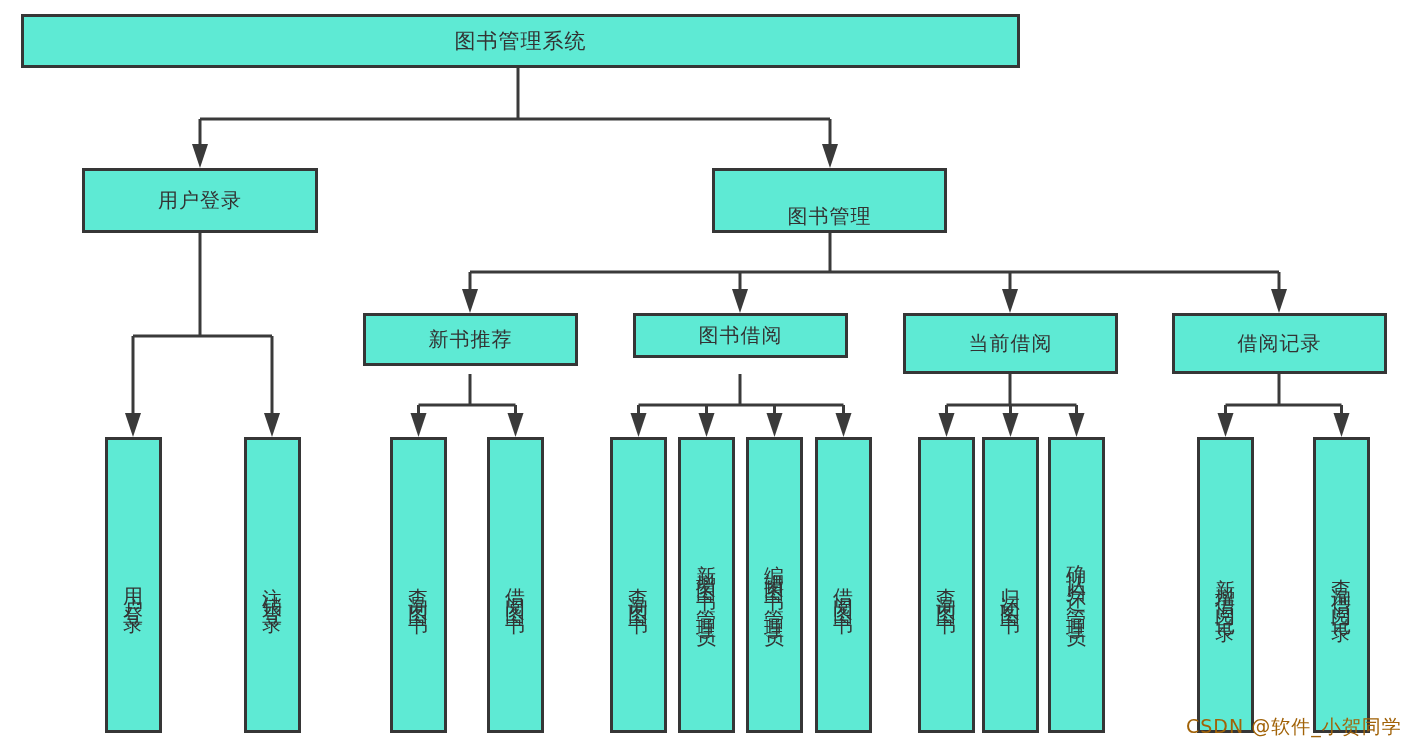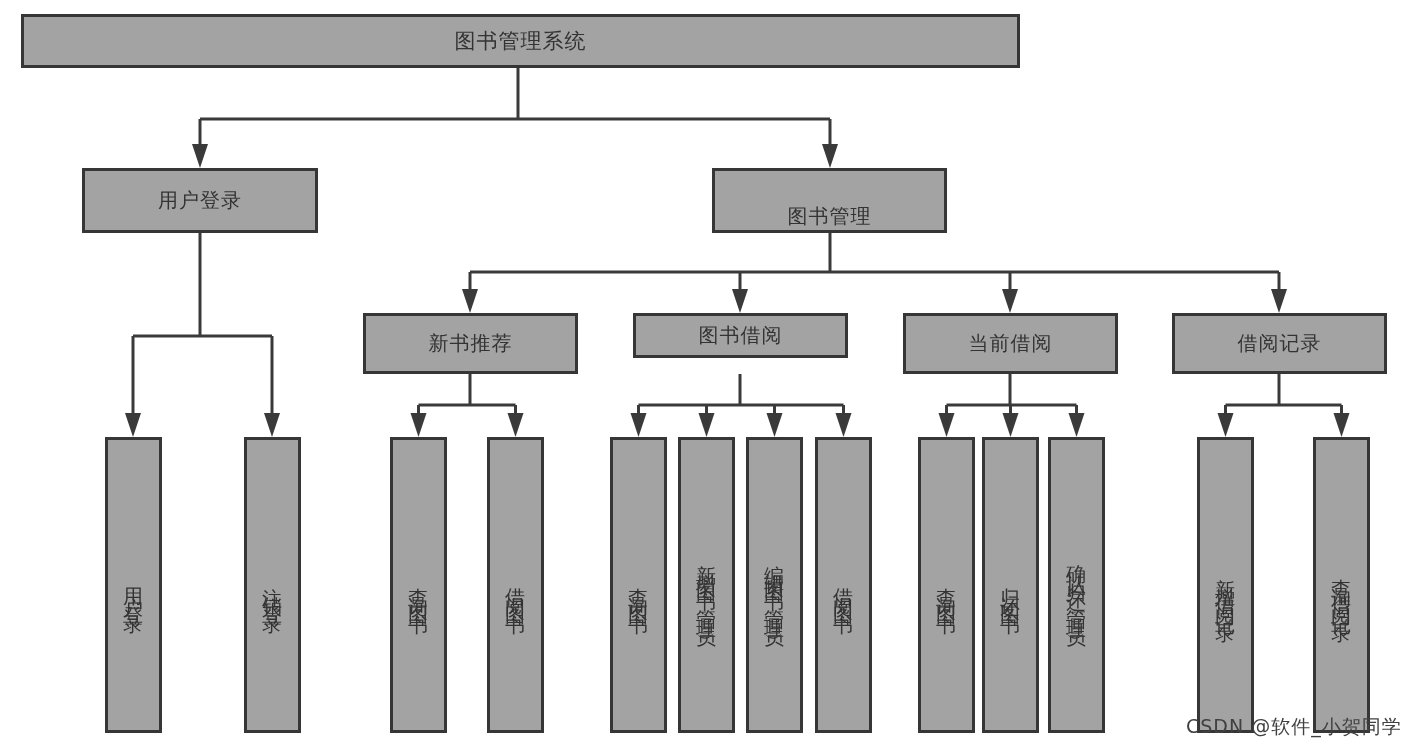--- a/index.html
+++ b/index.html
@@ -6,21 +6,21 @@
   body{
     font-family:"DejaVu Sans","Liberation Sans",sans-serif;
     width:1405px;height:747px;overflow:hidden;position:relative;
   }
   .stage{position:absolute;left:0;top:0;width:1405px;height:747px;background:#ffffff;}
   svg.wires{position:absolute;left:0;top:0;z-index:1;}
   .box{
     position:absolute;
     box-sizing:border-box;
     border:3px solid #363636;
-    background:#a3a3a3;
+    background:#5eead4;
     display:flex;align-items:center;justify-content:center;
     z-index:2;
     color:#333333;
   }
   .hlabel{
     font-size:20px;
     color:#333333;
     letter-spacing:1px;
     white-space:nowrap;
   }
@@ -32,21 +32,21 @@
     line-height:1;
     letter-spacing:9px;
     margin-bottom:-9px;
     color:#333333;
     white-space:nowrap;
   }
   .watermark{
     position:absolute;
     left:1186px;top:714px;
     font-size:19px;
-    color:#404040;
+    color:#a16207;
     letter-spacing:1px;
     z-index:5;
     white-space:nowrap;
   }
 </style>
 </head>
 <body>
 
 <div class="stage">
 
@@ -116,21 +116,21 @@
     <span class="hlabel">图书管理系统</span>
   </div>
 
   <div class="box" style="left:82px;top:168px;width:236px;height:65px;">
     <span class="hlabel">用户登录</span>
   </div>
   <div class="box" style="left:712px;top:168px;width:235px;height:65px;align-items:flex-end;">
     <span class="hlabel">图书管理</span>
   </div>
 
-  <div class="box" style="left:363px;top:313px;width:215px;height:61px;align-items:center;">
+  <div class="box" style="left:363px;top:313px;width:215px;height:53px;align-items:center;">
     <span class="hlabel">新书推荐</span>
   </div>
   <div class="box" style="left:633px;top:313px;width:215px;height:45px;">
     <span class="hlabel">图书借阅</span>
   </div>
   <div class="box" style="left:1172px;top:313px;width:215px;height:61px;">
     <span class="hlabel">借阅记录</span>
   </div>
   <div class="box" style="left:903px;top:313px;width:215px;height:61px;">
     <span class="hlabel">当前借阅</span>

